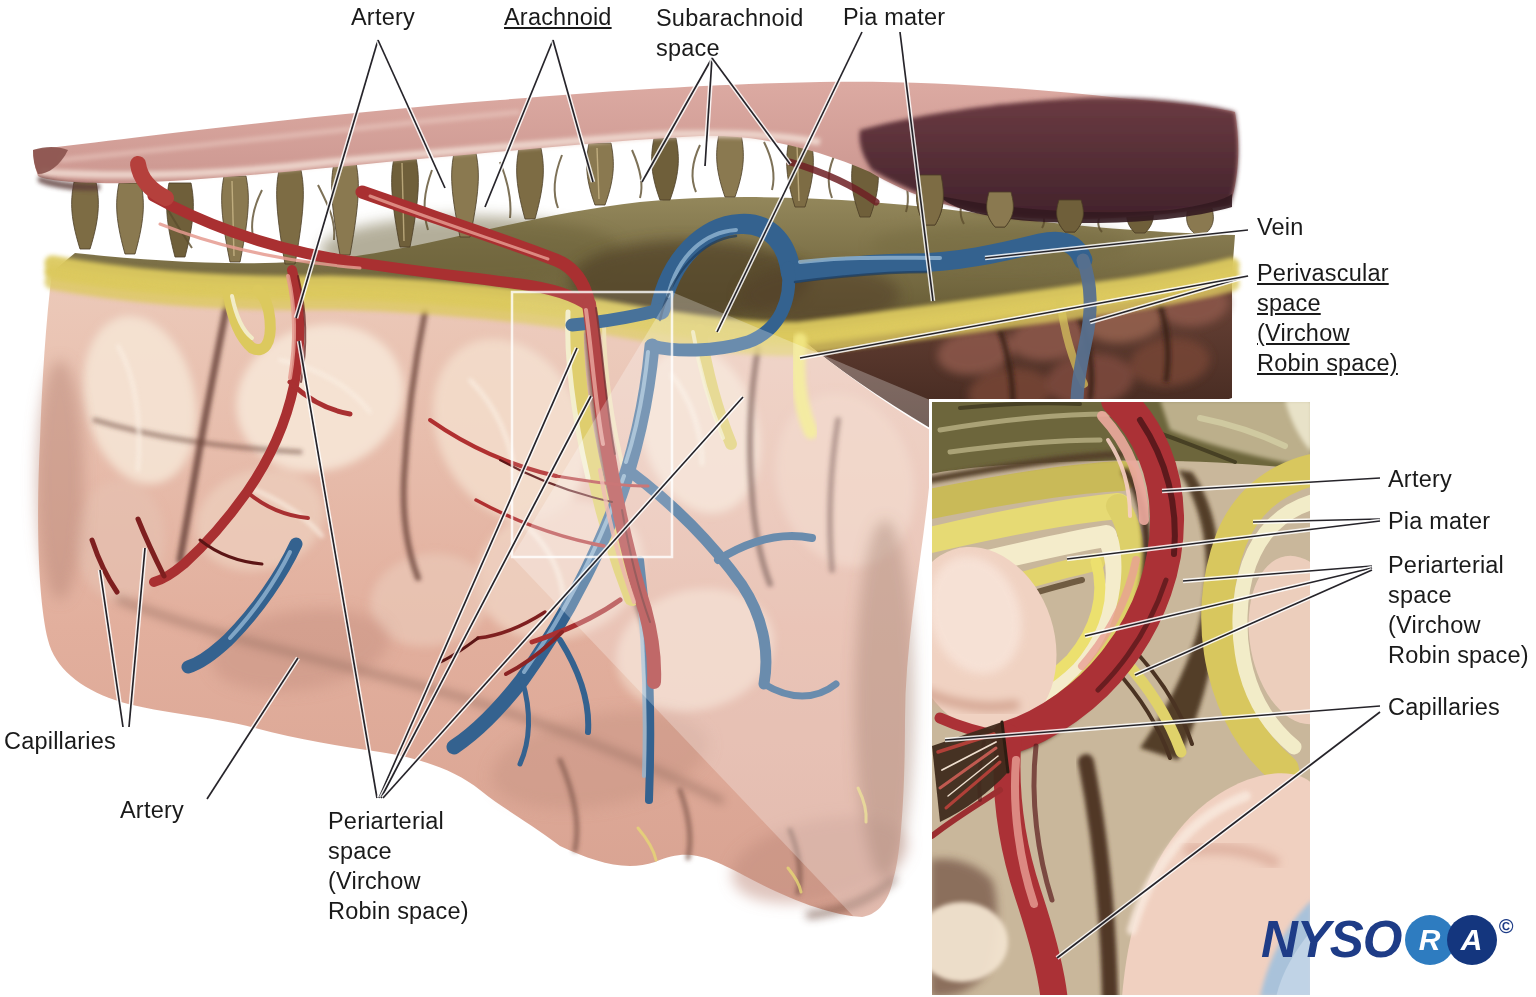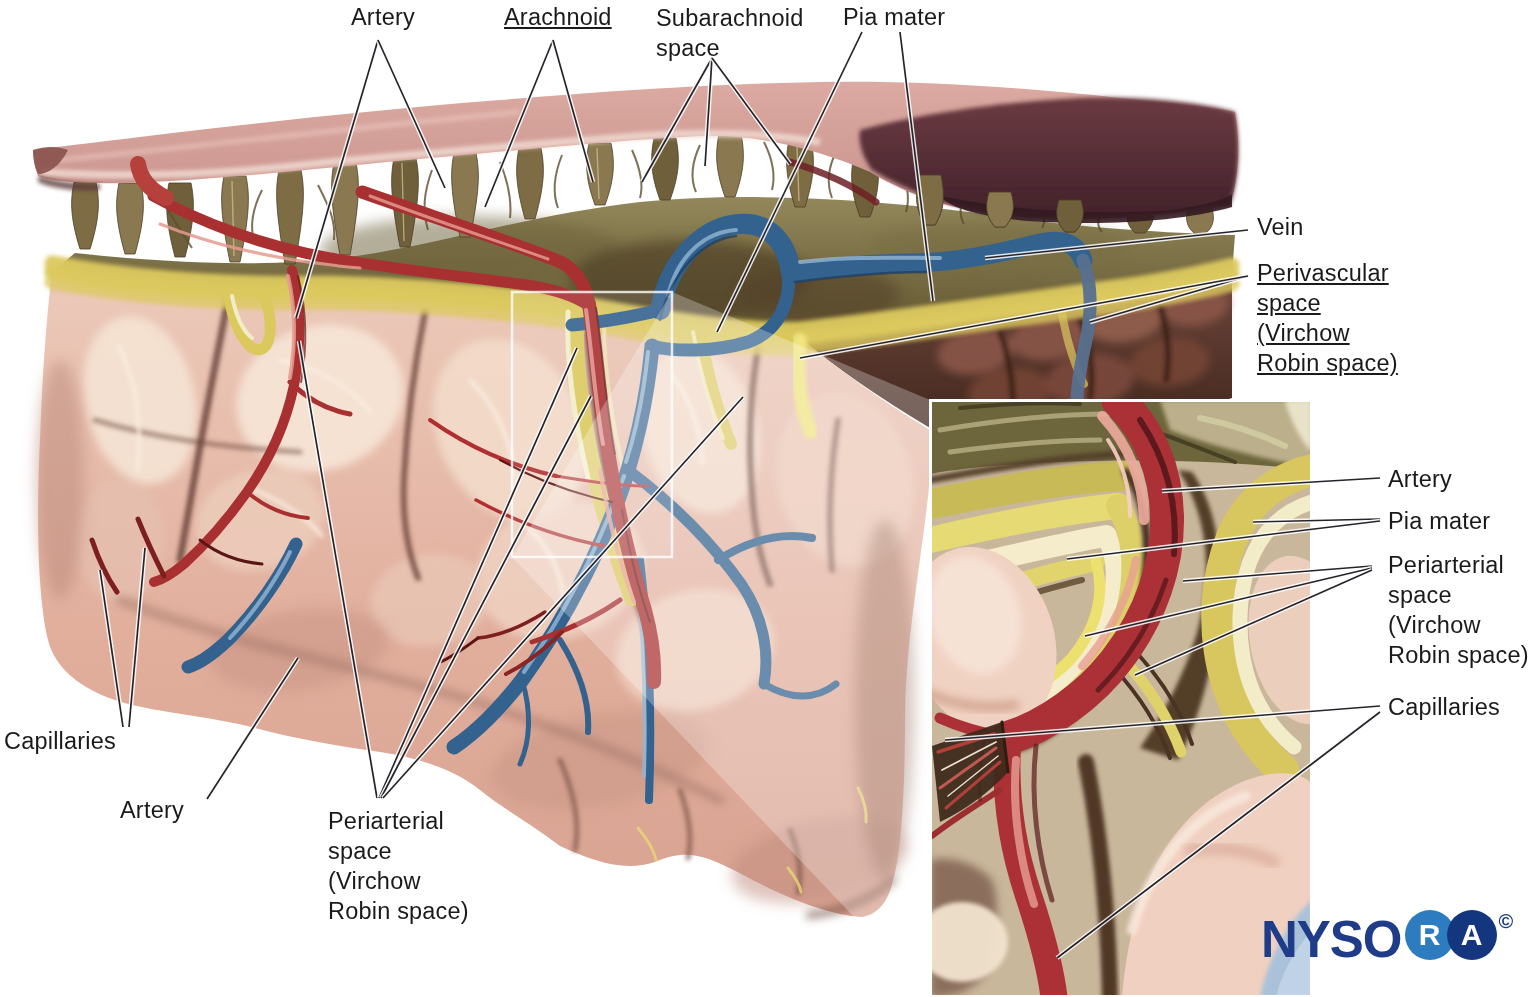--- a/index.html
+++ b/index.html
@@ -5,21 +5,21 @@
   html,body{margin:0;padding:0;background:#fff;}
   .stage{position:relative;width:1536px;height:997px;overflow:hidden;background:var(--background,#fff);
          font-family:"Liberation Sans","DejaVu Sans",sans-serif;}
   svg{position:absolute;left:0;top:0;}
   .lbl{position:absolute;font-size:23.5px;line-height:30px;color:var(--label_text,#1a1a1a);
        white-space:pre-line;letter-spacing:.2px;}
   .halo{fill:none;stroke:#ffffff;stroke-width:4.6px;opacity:.85;}
   .lead{fill:none;stroke:var(--leader_line,#26242a);stroke-width:1.7px;}
   .vstroke{fill:none;stroke-linecap:round;}
   
-  .logo{position:absolute;left:1261px;top:910px;display:flex;align-items:flex-start;}
+  .logo{position:absolute;left:1261px;top:910px;display:flex;align-items:center;font-style:italic;}
   .logo-text{font-size:51px;font-weight:bold;color:var(--logo_navy,#1e3c87);letter-spacing:-1px;}
   .logo-circle{width:50px;height:50px;border-radius:50%;display:flex;align-items:center;justify-content:center;
                color:#fff;font-size:30px;font-weight:bold;}
   .logo-circle.r{background:var(--logo_light_blue,#2e7cc0);margin-left:3px;}
   .logo-circle.a{background:var(--logo_dark_navy,#14367e);margin-left:-8px;}
   .logo-copy{font-size:20px;font-weight:bold;color:var(--logo_navy,#1e3c87);margin-left:2px;margin-bottom:26px;}
 </style>
 </head>
 <body>
 

